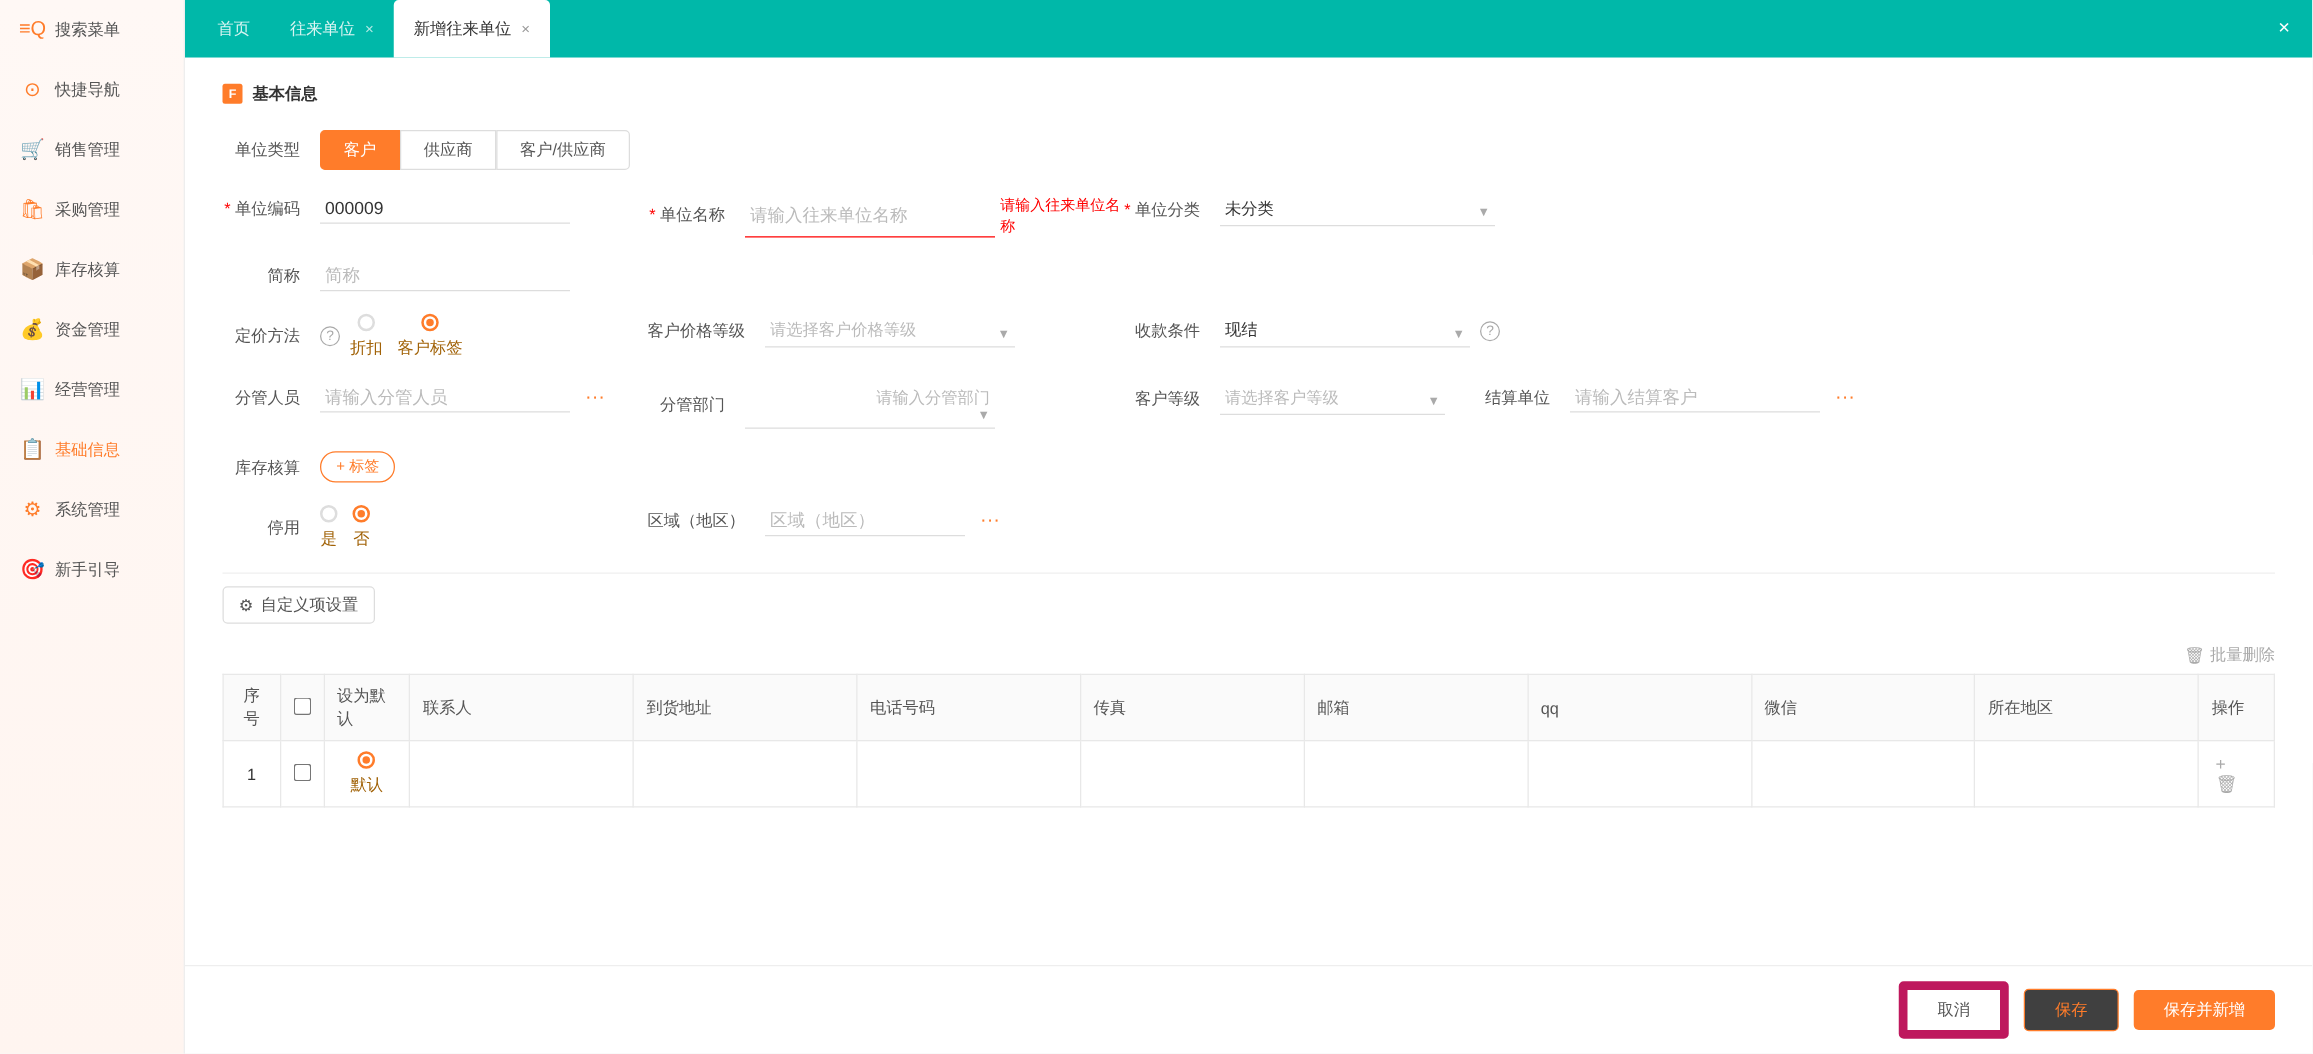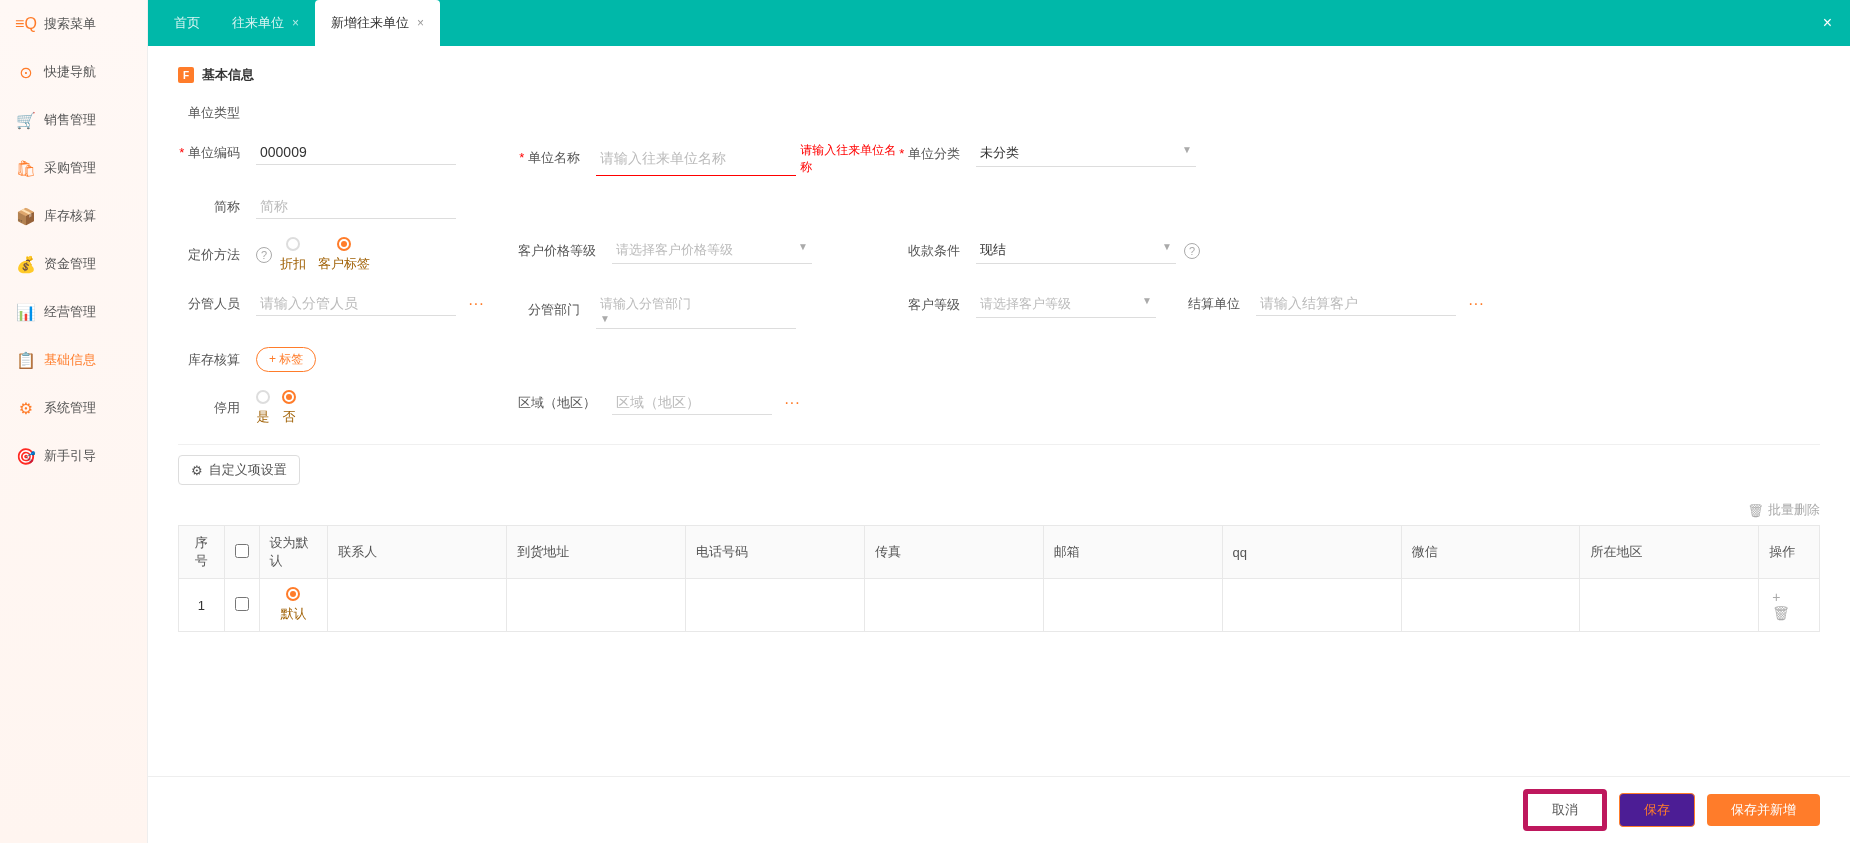--- a/index.html
+++ b/index.html
@@ -147,21 +147,21 @@
       color: #333;
       background: transparent;
       min-width: 160px;
       width: 200px;
     }
     .form-input::placeholder { color: #bbb; }
     .form-input.error-border { border-bottom: 1px solid red; }
     .error-msg { color: red; font-size: 12px; margin-top: 2px; margin-left: 4px; }
     .select-wrapper {
       display: flex;
-      align-items: flex-start;
+      align-items: flex-end;
       border-bottom: 1px solid #ddd;
       width: 200px;
       padding: 4px 4px;
     }
     .select-text { flex: 1; color: #bbb; font-size: 13px; }
     .select-arrow { color: #aaa; font-size: 10px; }
 
     
     .unit-type-group {
       display: flex;
@@ -308,31 +308,31 @@
       display: flex;
       justify-content: flex-end;
       align-items: center;
       gap: 12px;
       padding: 12px 30px;
       background: #fff;
       border-top: 1px solid #eee;
     }
     .btn-cancel {
       padding: 7px 24px;
-      border: 5px solid #be185d;
+      border: 7px solid #be185d;
       background: white;
       border-radius: 4px;
       cursor: pointer;
       font-size: 13px;
       color: #555;
     }
     .btn-save {
       padding: 7px 24px;
       border: 1px solid #ff7c2a;
-      background: #4c1d95;
+      background: #404040;
       border-radius: 4px;
       cursor: pointer;
       font-size: 13px;
       color: #ff7c2a;
     }
     .btn-save-new {
       padding: 7px 24px;
       border: none;
       background: #ff7c2a;
       border-radius: 4px;
@@ -412,20 +412,25 @@
   <div class="content">
 
     <div class="section-title">
       <span class="section-icon">F</span>
       <span>基本信息</span>
     </div>
 
     <div class="form-row">
       <div class="form-group">
         <span class="form-label">单位类型</span>
+        <div class="unit-type-group">
+          <button class="unit-btn active">客户</button>
+          <button class="unit-btn">供应商</button>
+          <button class="unit-btn">客户/供应商</button>
+        </div>
       </div>
     </div>
 
     <div class="form-row">
 
       <div class="form-group" style="flex:0 0 340px;">
         <span class="form-label required">单位编码</span>
         <input class="form-input" type="text" value="000009" style="">
       </div>
 

